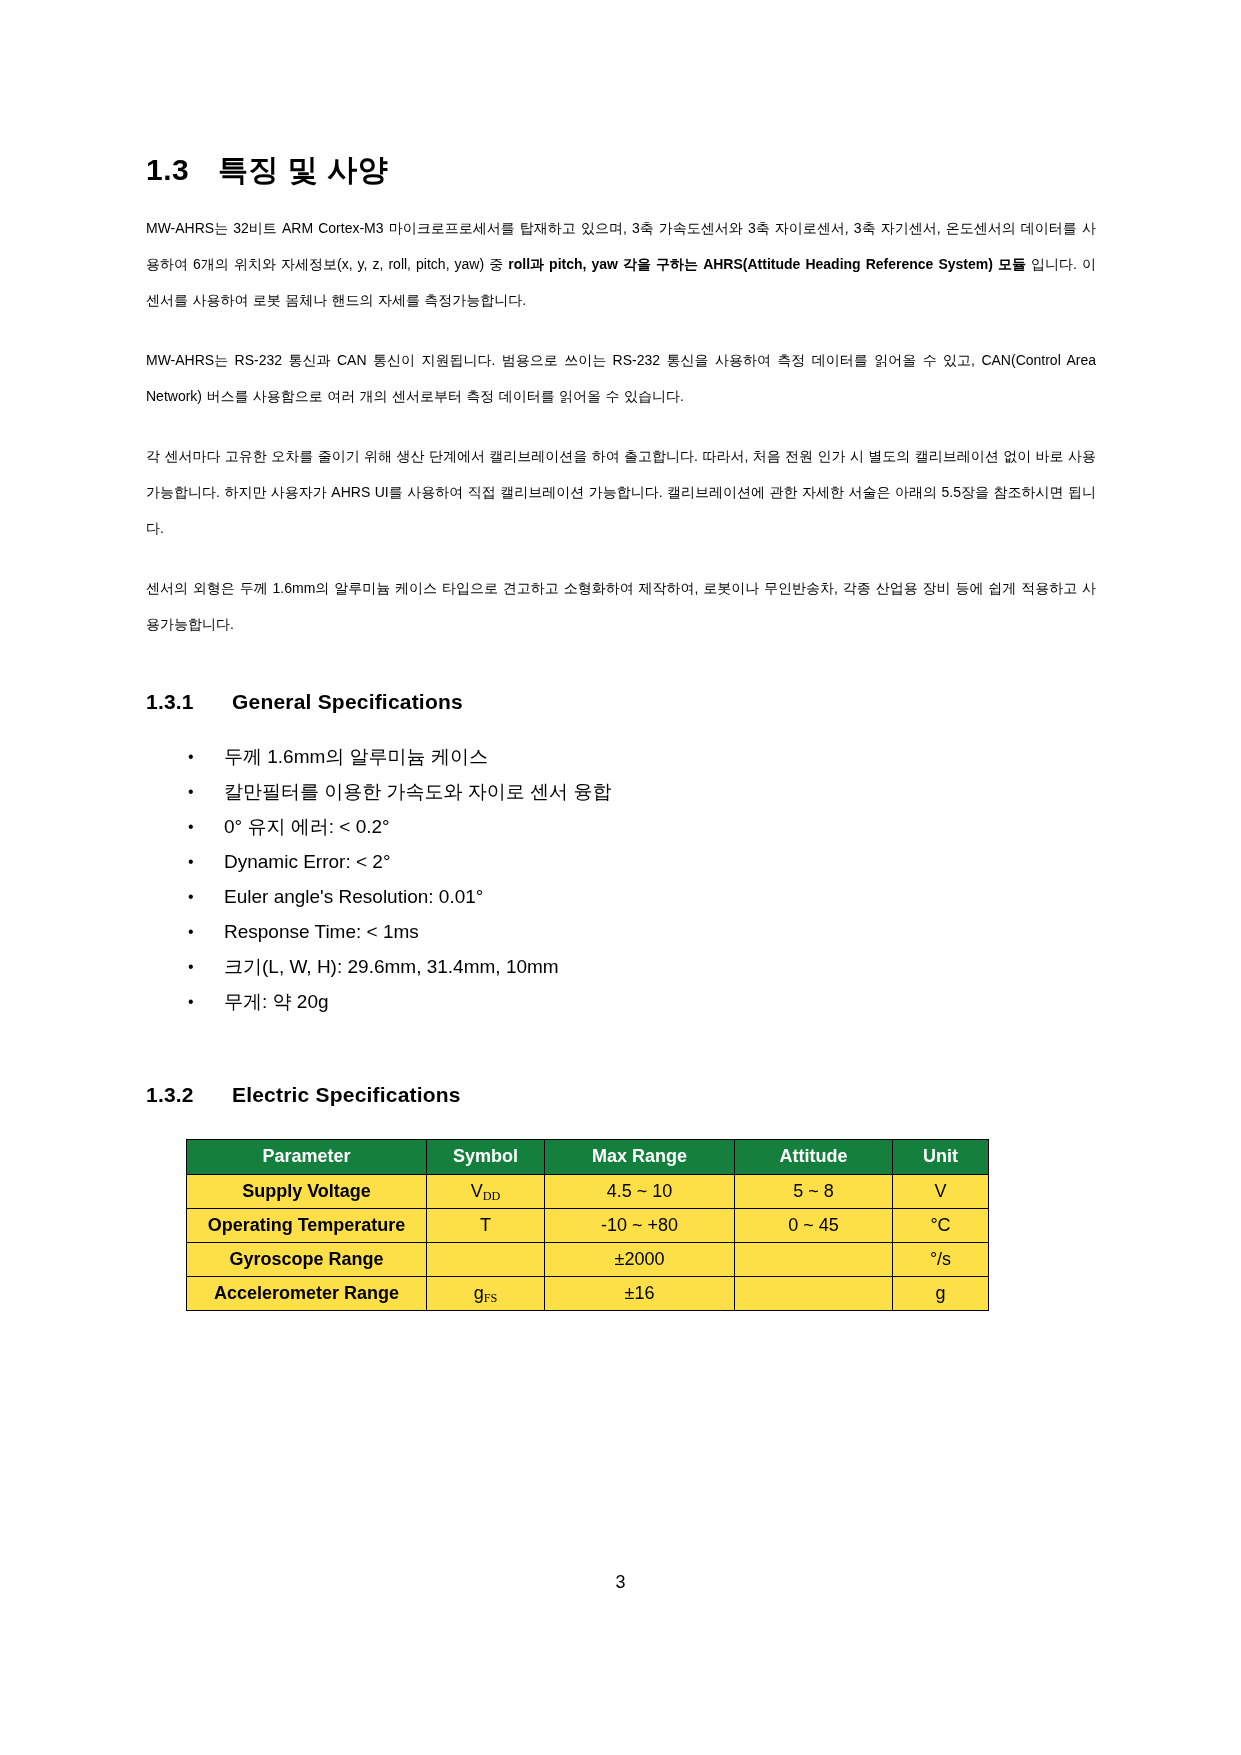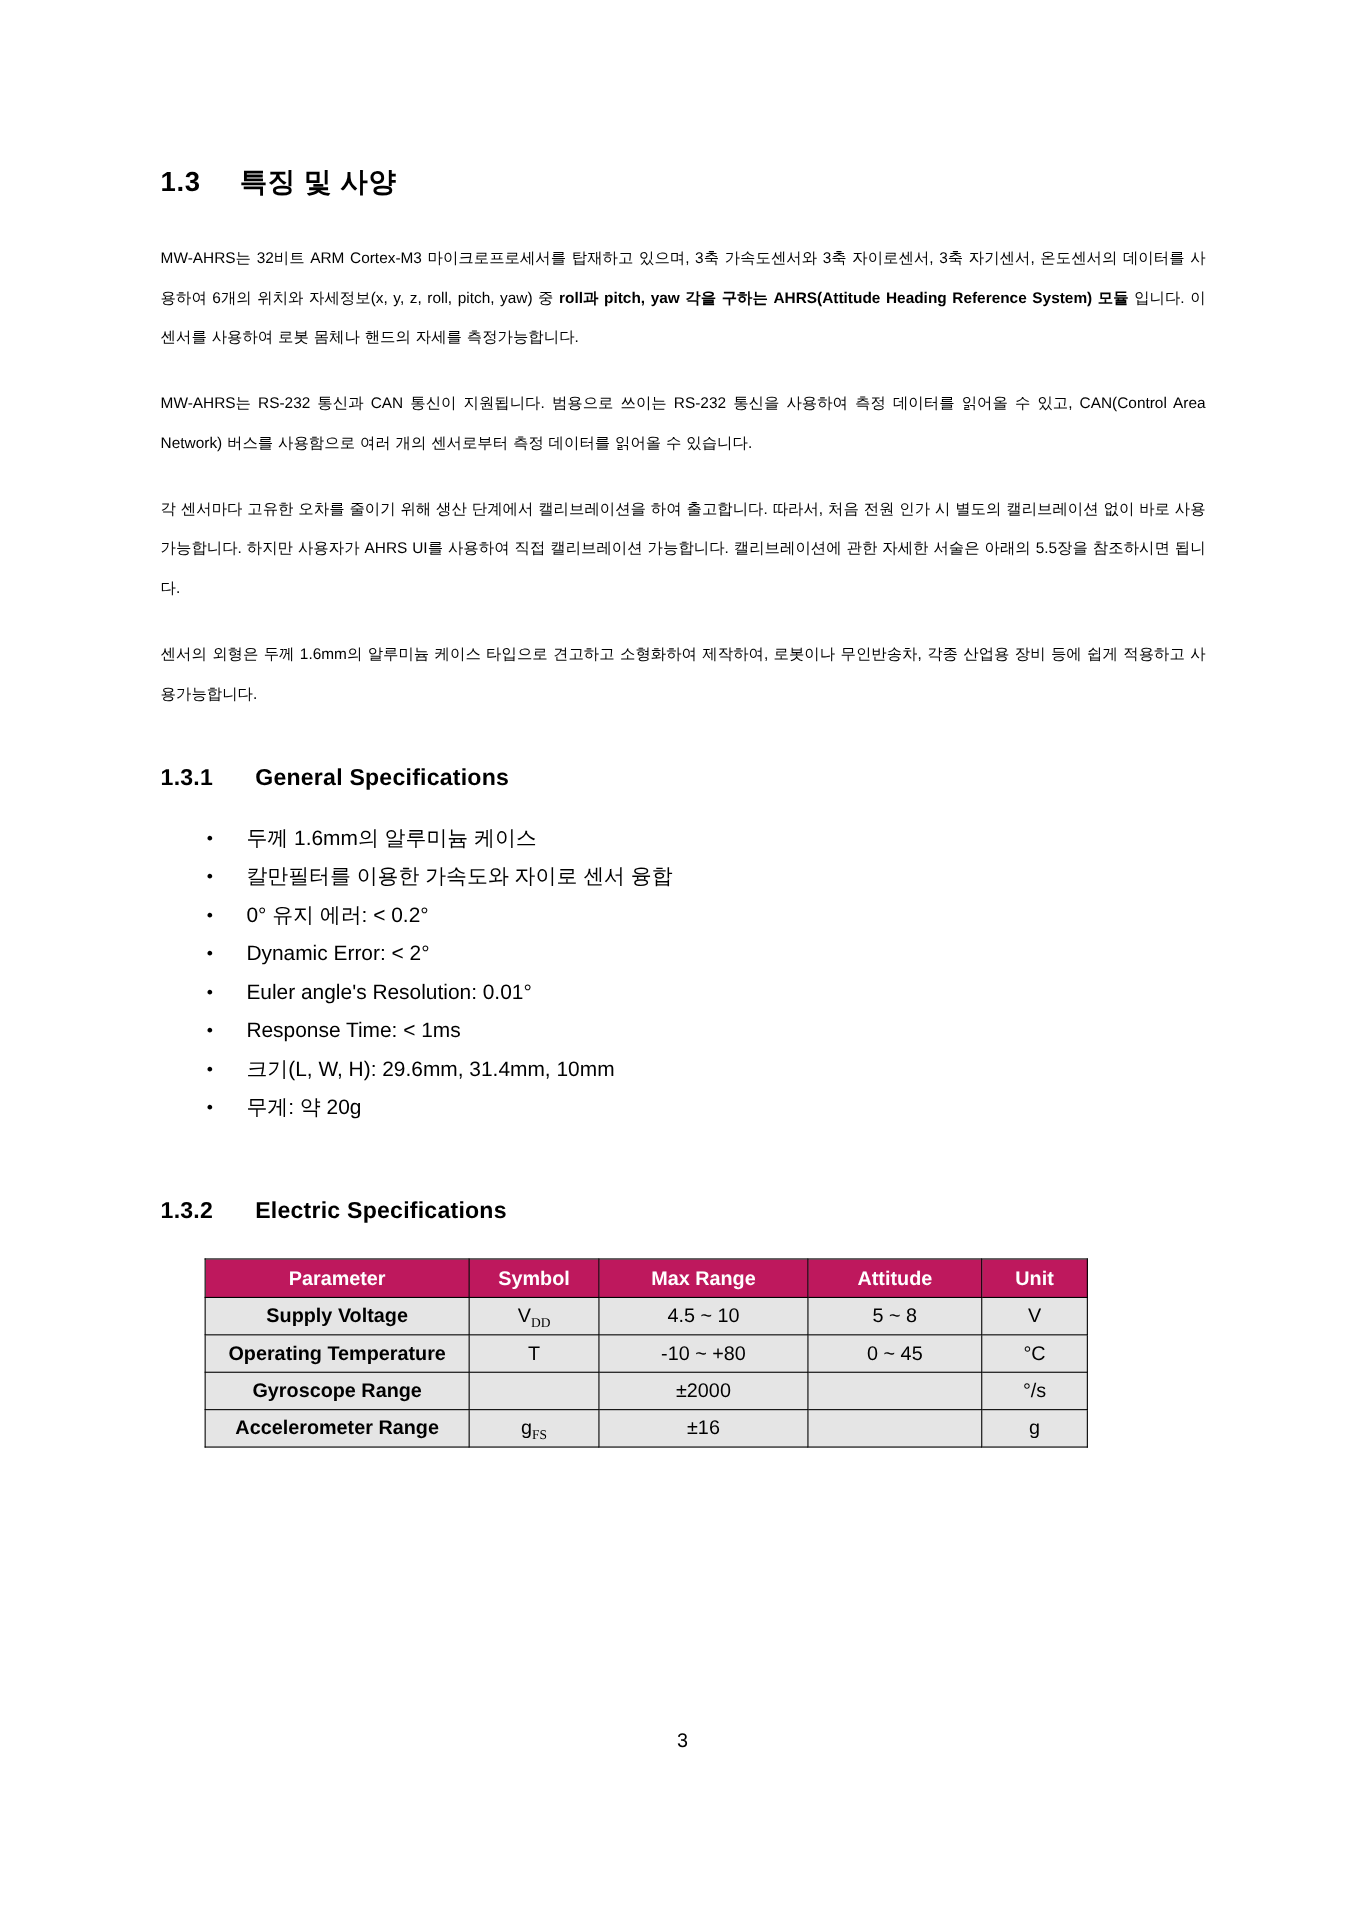--- a/index.html
+++ b/index.html
@@ -22,24 +22,24 @@
   }
   .content {
     position: absolute;
     left: 146px;
     top: 150px;
     width: 950px;
   }
 
   
   h2.sec-heading {
-    font-size: 25px;
+    font-size: 30px;
     font-weight: bold;
     letter-spacing: 0.5px;
-    margin: 0 0 33px 0;
+    margin: 0 0 21px 0;
     padding: 0;
     line-height: 1.3;
   }
   h2.sec-heading .num {
     display: inline-block;
     min-width: 72px;
   }
   h3.sub-heading {
     font-size: 21px;
     font-weight: bold;
@@ -100,29 +100,29 @@
   table.spec-table td {
     border: 1px solid #000000;
     text-align: center;
     vertical-align: middle;
     font-size: 18px;
     font-weight: bold;
     height: 33px;
     padding: 0 2px;
   }
   table.spec-table thead th {
-    background: #be185d;
+    background: #15803d;
     color: #ffffff;
     border: 1px solid #000000;
     height: 34px;
     font-size: 18px;
     margin-left: 20px;
   }
   table.spec-table tbody td {
-    background: #e5e5e5;
+    background: #fde047;
     color: #000000;
   }
   table.spec-table td.value-cell,
   table.spec-table td.sym-cell,
   table.spec-table td.unit-cell {
     font-weight: normal;
   }
   .col-param { width: 240px; }
   .col-symbol { width: 118px; }
   .col-range { width: 190px; }

